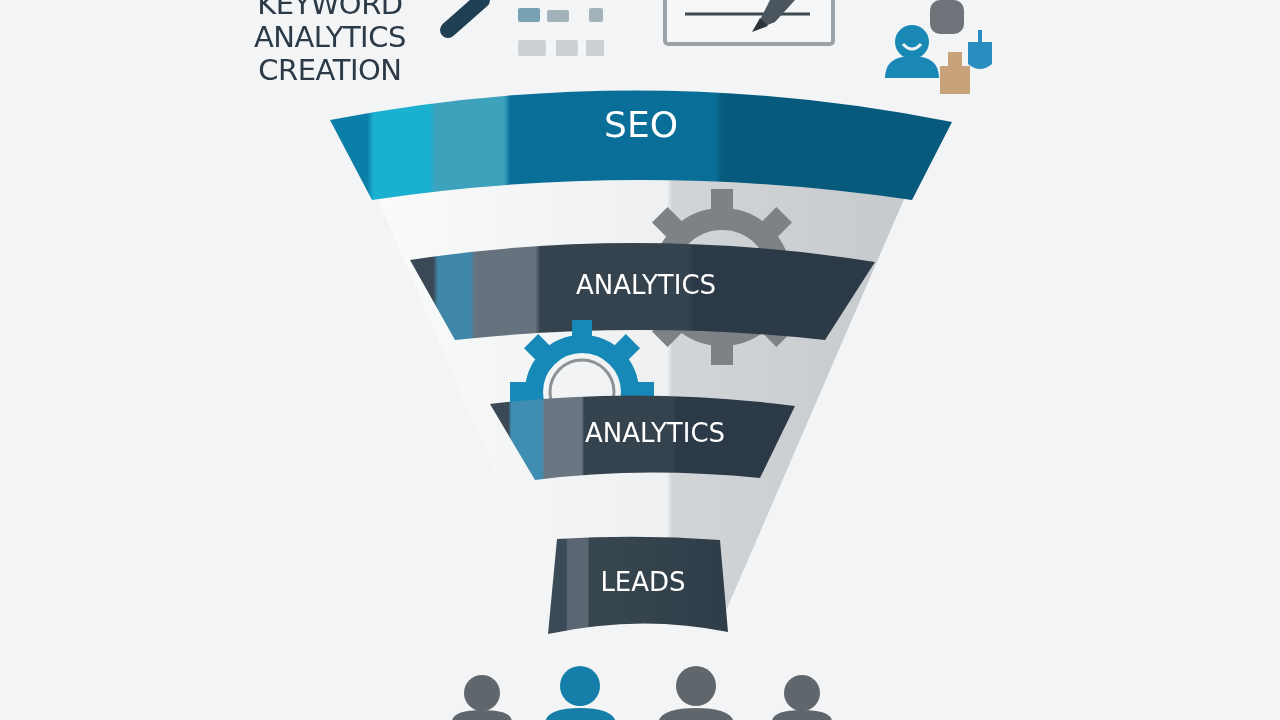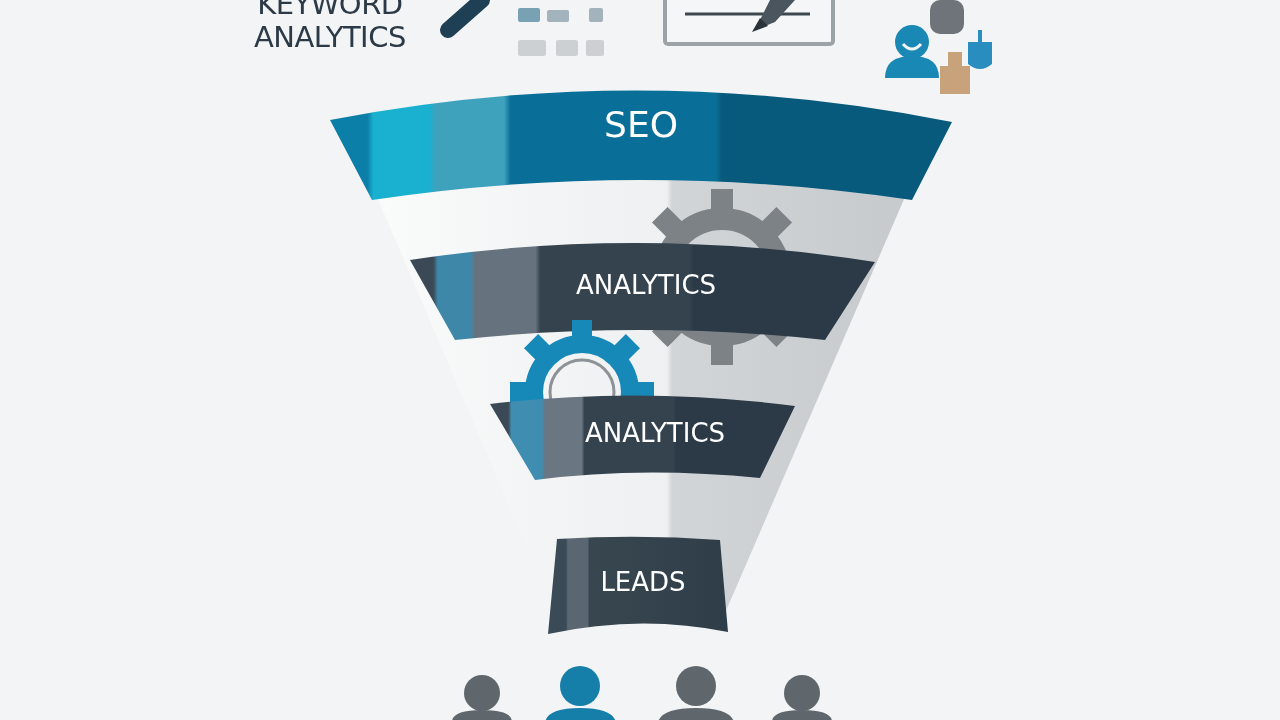--- a/index.html
+++ b/index.html
@@ -20,20 +20,21 @@
     svg text { font-family: "DejaVu Sans", sans-serif; }
   </style>
 </head>
 <body>
 
 <div class="canvas">
 
   <div class="kw-title">
     <div>KEYWORD</div>
     <div>ANALYTICS</div>
+    <div>CREATION</div>
   </div>
 
   <svg width="1280" height="720" viewBox="0 0 1280 720" style="position:absolute;left:0;top:0">
     <defs>
       <linearGradient id="funnelBack" x1="0" y1="0" x2="1" y2="0">
         <stop offset="0" stop-color="#fafbfb"></stop>
         <stop offset="0.55" stop-color="#eef0f1"></stop>
         <stop offset="0.56" stop-color="#d2d5d8"></stop>
         <stop offset="1" stop-color="#c7cacd"></stop>
       </linearGradient>

